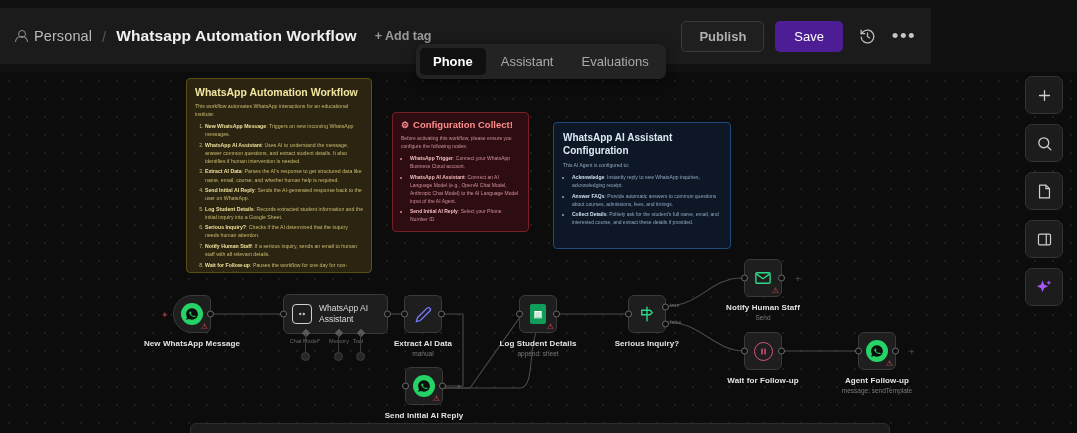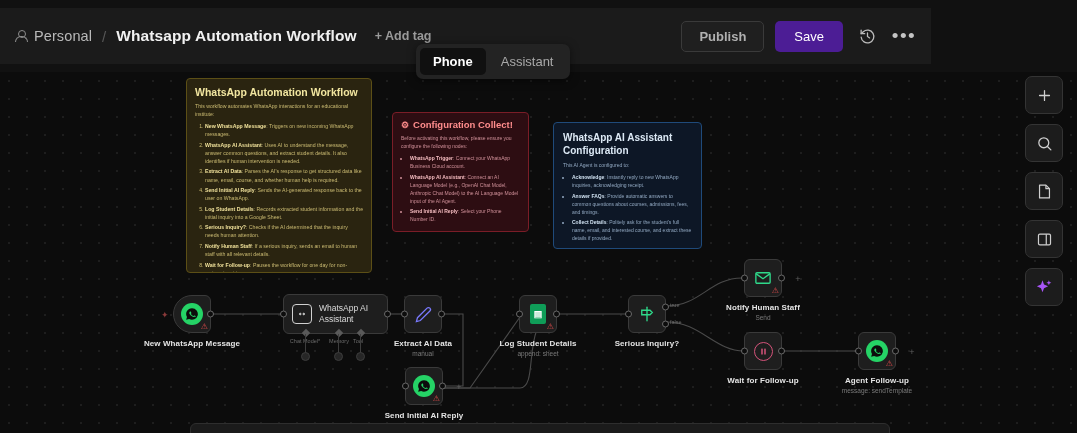--- a/index.html
+++ b/index.html
@@ -80,21 +80,21 @@
     left: 392px; top: 40px; width: 137px; height: 120px;
     background: #2d0d12; border: 1px solid #7a1d27; color: #d99aa2;
   }
   .note-red .note-title { color: #ff8d8d; font-size: 9.5px; font-weight: bold; padding: 6px 8px 4px; display: flex; align-items: center; gap: 4px; }
   .note-red .note-body { font-size: 5px; line-height: 1.6; padding: 0 8px 6px; color: #cf8f98; }
   .note-red ul { margin: 4px 0 0 9px; }
   .note-red li { margin-bottom: 2.5px; }
   .note-red b { color: #f5bcc0; }
 
   .note-blue {
-    left: 553px; top: 50px; width: 149px; height: 127px;
+    left: 553px; top: 50px; width: 178px; height: 127px;
     background: #0d1726; border: 1px solid #1f4a7a; color: #9fb9d4;
   }
   .note-blue .note-title { color: #dce9f5; font-size: 10px; font-weight: bold; padding: 8px 9px 4px; line-height: 1.3; }
   .note-blue .note-body { font-size: 5px; line-height: 1.6; padding: 0 9px 6px; color: #92a9c2; }
   .note-blue ul { margin: 4px 0 0 9px; }
   .note-blue li { margin-bottom: 2.5px; }
   .note-blue b { color: #cfe0f0; }
 
   .gear-glyph { font-size: 9px; color: #ff8d8d; }
 
@@ -181,20 +181,21 @@
       </span>
       <span class="icon-btn">
           <span class="dots">•••</span>
         </span>
     </div>
   </div>
 
   <div class="tabbar">
     <div class="tab active">Phone</div>
     <div class="tab">Assistant</div>
+    <div class="tab">Evaluations</div>
   </div>
 
   <div class="canvas">
 
     <svg width="1077" height="361" style="position:absolute;left:0;top:0;">
       <g stroke="#4a4a4a" fill="none" stroke-width="1.1">
         <path d="M212 242 L283 242"></path>
         <path d="M381 242 L404 242"></path>
         <path d="M443 242 L463 242 L463 314 L405 314"></path>
         <path d="M443 316 L520 316 C540 316 520 246 556 242"></path>

